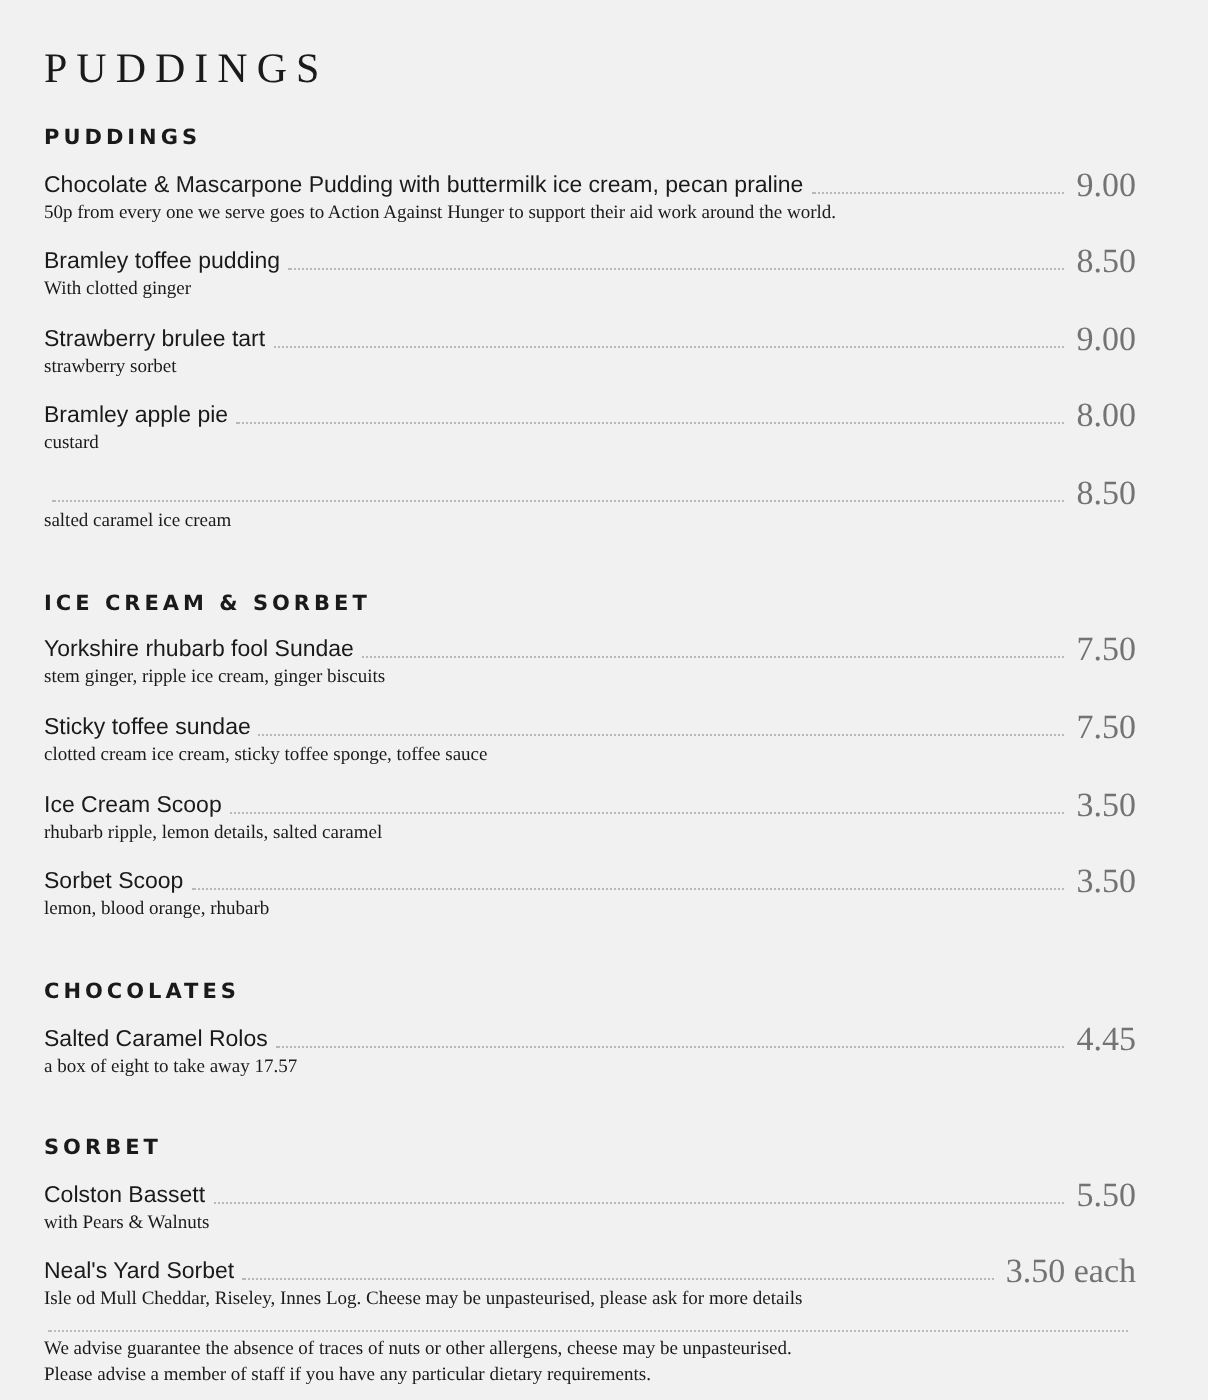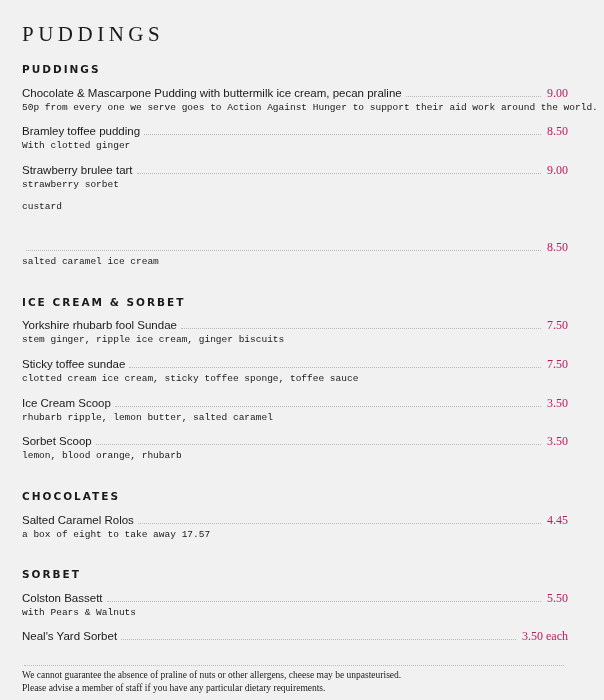--- a/index.html
+++ b/index.html
@@ -32,24 +32,24 @@
       font-family: "Liberation Sans", "DejaVu Sans", sans-serif;
       font-size: 11.5px; color: #1a1a1a; white-space: nowrap;
     }
     .leader {
       flex: 1; margin: 0 6px 0 4px;
       border-bottom: 1.5px dotted #b8b8b8;
       height: 1px; align-self: center; margin-top: 5px;
     }
     .item-price {
       font-family: "Liberation Serif", "DejaVu Serif", serif;
-      font-size: 12px; color: #be185d; white-space: nowrap;
+      font-size: 17px; color: #737373; white-space: nowrap;
     }
     .item-desc {
-      font-family: Liberation Mono, monospace;
+      font-family: Liberation Serif, serif;
       font-size: 9.5px; color: #1a1a1a; white-space: nowrap;
       line-height: 13px;
     }
     .footer-leader {
       position: absolute; left: 2px; top: 665px; width: 540px;
       border-bottom: 1.5px dotted #bcbcbc;
     }
     .footer-note {
       position: absolute; left: 0;
       font-family: "Liberation Serif", "DejaVu Serif", serif;
@@ -85,20 +85,25 @@
   <div class="item" style="top:162px">
     <div class="item-line">
       <span class="item-name">Strawberry brulee tart</span>
       <span class="leader"></span>
       <span class="item-price">9.00</span>
     </div>
     <div class="item-desc">strawberry sorbet</div>
   </div>
 
   <div class="item" style="top:200px">
+    <div class="item-line">
+      <span class="item-name">Bramley apple pie</span>
+      <span class="leader"></span>
+      <span class="item-price">8.00</span>
+    </div>
     <div class="item-desc">custard</div>
   </div>
 
   <div class="item" style="top:239px">
     <div class="item-line">
       <span class="leader"></span>
       <span class="item-price">8.50</span>
     </div>
     <div class="item-desc">salted caramel ice cream</div>
   </div>
@@ -122,21 +127,21 @@
     </div>
     <div class="item-desc">clotted cream ice cream, sticky toffee sponge, toffee sauce</div>
   </div>
 
   <div class="item" style="top:395px">
     <div class="item-line">
       <span class="item-name">Ice Cream Scoop</span>
       <span class="leader"></span>
       <span class="item-price">3.50</span>
     </div>
-    <div class="item-desc">rhubarb ripple, lemon butter, salted caramel</div>
+    <div class="item-desc">rhubarb ripple, lemon details, salted caramel</div>
   </div>
 
   <div class="item" style="top:433px">
     <div class="item-line">
       <span class="item-name">Sorbet Scoop</span>
       <span class="leader"></span>
       <span class="item-price">3.50</span>
     </div>
     <div class="item-desc">lemon, blood orange, rhubarb</div>
   </div>
@@ -162,18 +167,19 @@
     </div>
     <div class="item-desc">with Pears &amp; Walnuts</div>
   </div>
 
   <div class="item" style="top:628px">
     <div class="item-line">
       <span class="item-name">Neal's Yard Sorbet</span>
       <span class="leader"></span>
       <span class="item-price">3.50 each</span>
     </div>
+    <div class="item-desc">Isle od Mull Cheddar, Riseley, Innes Log. Cheese may be unpasteurised, please ask for more details</div>
   </div>
 
   <div class="footer-leader"></div>
-  <div class="footer-note" style="top:670px">We cannot guarantee the absence of praline of nuts or other allergens, cheese may be unpasteurised.</div>
+  <div class="footer-note" style="top:670px">We advise guarantee the absence of traces of nuts or other allergens, cheese may be unpasteurised.</div>
   <div class="footer-note" style="top:683px">Please advise a member of staff if you have any particular dietary requirements.</div>
 </div>
 
 </body></html>

